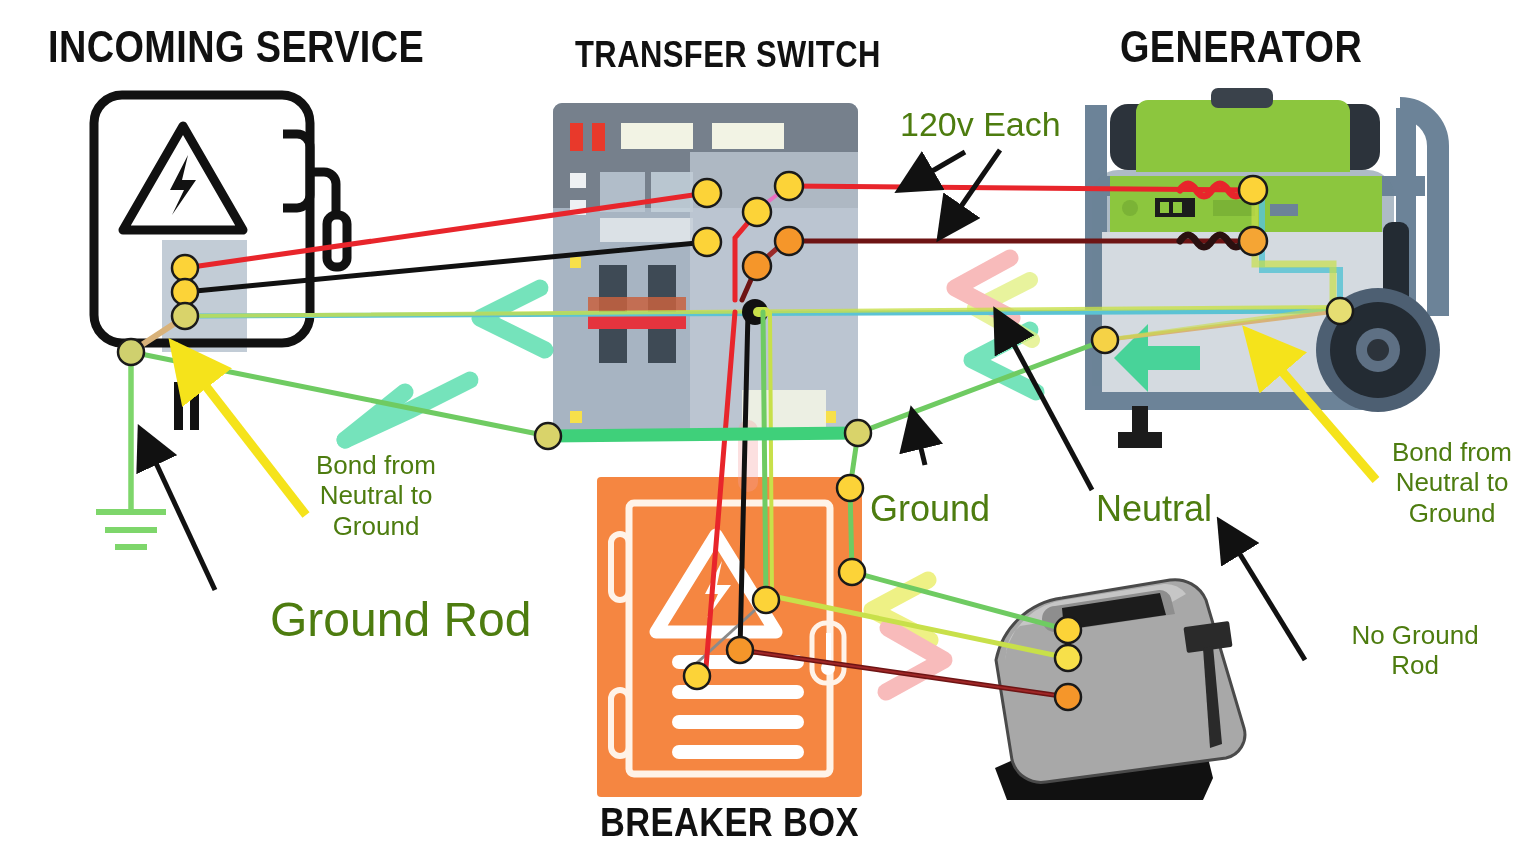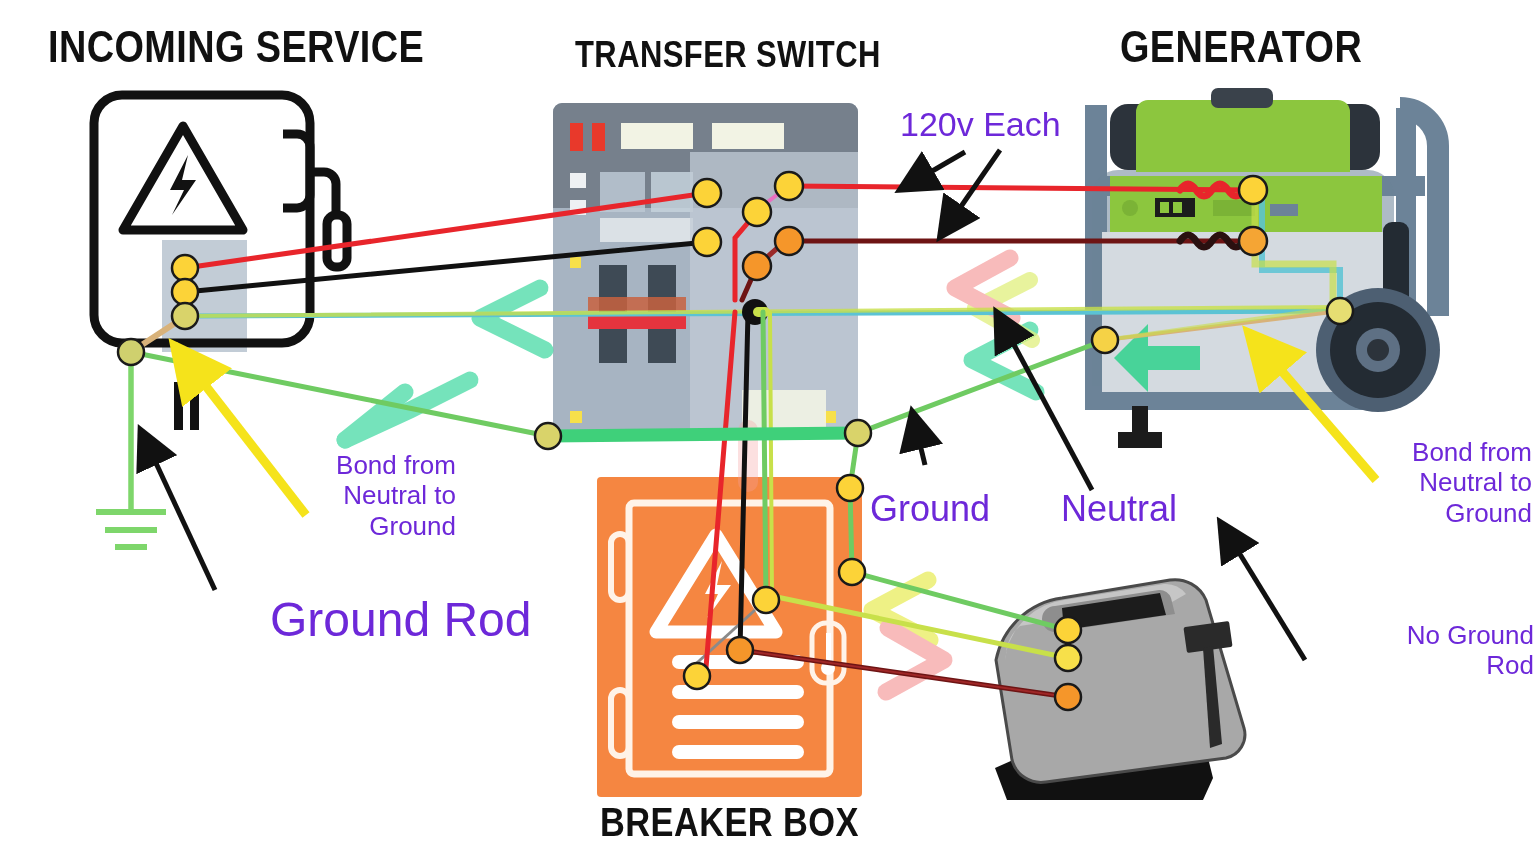--- a/index.html
+++ b/index.html
@@ -19,25 +19,25 @@
     letter-spacing:0.5px;
     transform:scaleX(0.86);
     transform-origin:left center;
     white-space:nowrap;
     -webkit-font-smoothing:antialiased;
   }
   .callout{
     position:absolute;
     font-family:"Liberation Sans","DejaVu Sans",sans-serif;
     font-weight:normal;
-    color:#6d28d9;
+    color:#4d7c0f;
     white-space:pre-line;
     line-height:1.17;
   }
-  .c-center{text-align:right;}
+  .c-center{text-align:center;}
 </style>
 </head>
 <body>
 
 <div id="stage">
 
 <svg viewBox="0 0 1536 864" xmlns="http://www.w3.org/2000/svg">
   <defs>
     <marker id="arrowBlk" markerWidth="9" markerHeight="9" refX="7" refY="4.5" orient="auto">
       <path d="M0,0 L9,4.5 L0,9 z" fill="#111"></path>
@@ -264,15 +264,15 @@
 Neutral to
 Ground</div>
 
 <div class="callout" style="left:270px;top:592px;font-size:48px;">Ground Rod</div>
 
 <div class="callout c-center" style="left:1296px;top:620px;font-size:26px;width:238px;">No Ground
 Rod</div>
 
 <div class="callout" style="left:870px;top:488px;font-size:36px;">Ground</div>
 
-<div class="callout" style="left:1061px;top:488px;font-size:36px;">Neutral</div>
+<div class="callout" style="left:1096px;top:488px;font-size:36px;">Neutral</div>
 
 </div>
 
 </body></html>

